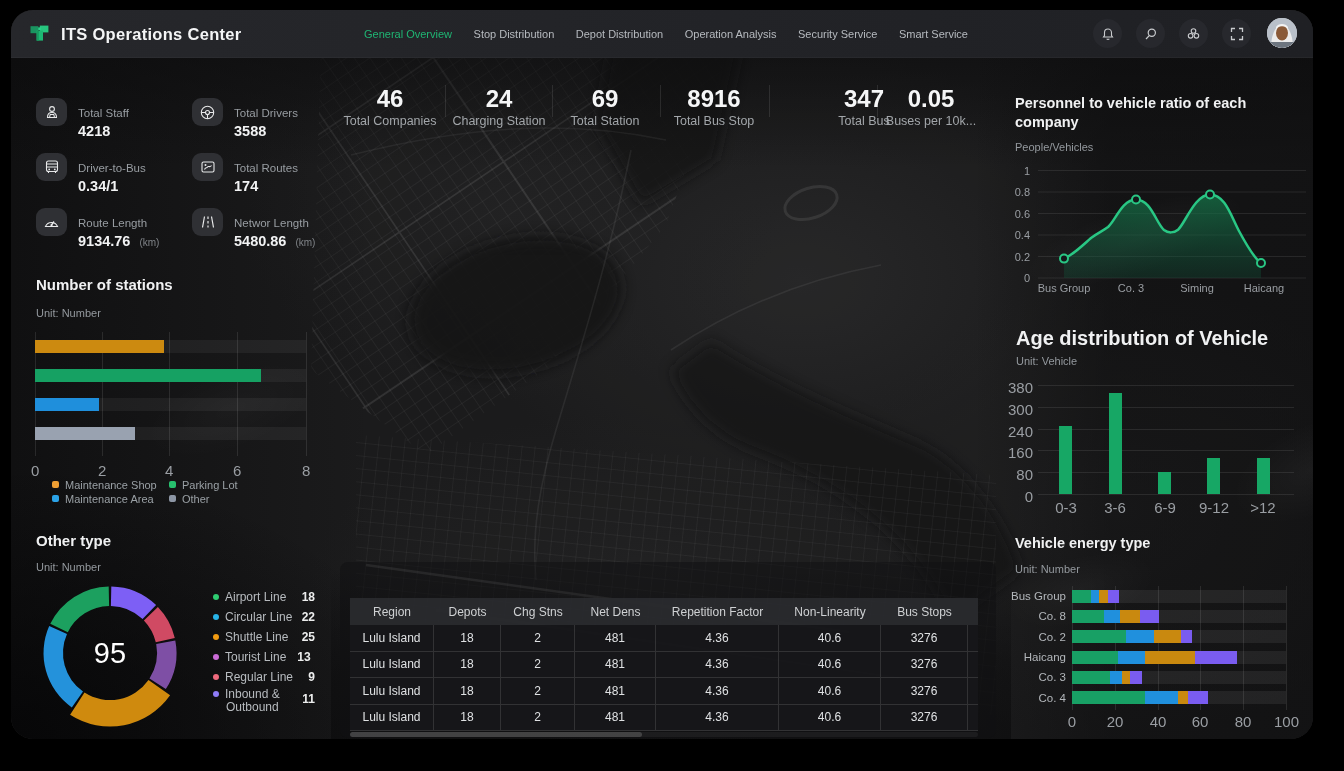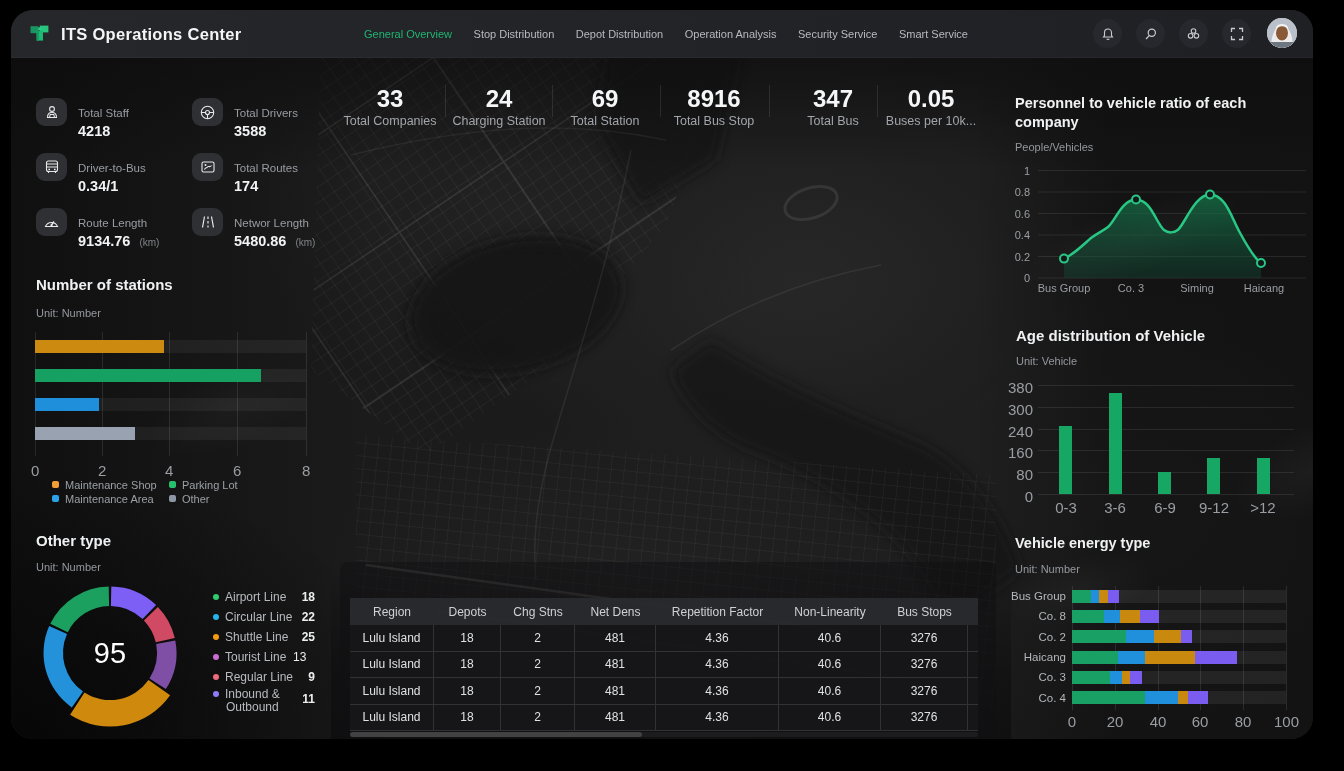--- a/index.html
+++ b/index.html
@@ -265,36 +265,36 @@
       <path d="M4.5,2.5 L2.5,13.5 M11.5,2.5 L13.5,13.5 M8,2.5 L8,5 M8,7 L8,9.5 M8,11.5 L8,13.5"></path>
         </svg>
       </div>
     <div class="txt">
         <div class="lab">Networ Length</div>
         <div class="val">5480.86<span class="unit">(km)</span></div>
       </div>
   </div>
 
   <div class="tstat" style="left:324px;">
-      <div class="num">33</div>
+      <div class="num">46</div>
       <div class="lab">Total Companies</div>
     </div>
   <div class="tstat" style="left:433px;">
       <div class="num">24</div>
       <div class="lab">Charging Station</div>
     </div>
   <div class="tstat" style="left:539px;">
       <div class="num">69</div>
       <div class="lab">Total Station</div>
     </div>
   <div class="tstat" style="left:648px;">
       <div class="num">8916</div>
       <div class="lab">Total Bus Stop</div>
     </div>
-  <div class="tstat" style="left:767px;">
+  <div class="tstat" style="left:798px;">
       <div class="num">347</div>
       <div class="lab">Total Bus</div>
     </div>
   <div class="tstat" style="left:865px;">
       <div class="num">0.05</div>
       <div class="lab">Buses per 10k...</div>
     </div>
   <div class="tdiv" style="left:434px;"></div>
   <div class="tdiv" style="left:541px;"></div>
   <div class="tdiv" style="left:649px;"></div>
@@ -339,21 +339,21 @@
   </svg>
   <div class="leg" style="left:202px;top:580px;font-size:12px;color:#b7bbbf;"><i style="background:#2ecc71;border-radius:50%;width:6px;height:6px;"></i>Airport Line</div>
   <div class="leg" style="left:202px;top:600px;font-size:12px;color:#b7bbbf;"><i style="background:#28b4e8;border-radius:50%;width:6px;height:6px;"></i>Circular Line</div>
   <div class="leg" style="left:202px;top:620px;font-size:12px;color:#b7bbbf;"><i style="background:#f39c12;border-radius:50%;width:6px;height:6px;"></i>Shuttle Line</div>
   <div class="leg" style="left:202px;top:640px;font-size:12px;color:#b7bbbf;"><i style="background:#cb6bd6;border-radius:50%;width:6px;height:6px;"></i>Tourist Line</div>
   <div class="leg" style="left:202px;top:660px;font-size:12px;color:#b7bbbf;"><i style="background:#ee6a7d;border-radius:50%;width:6px;height:6px;"></i>Regular Line</div>
   <div class="leg" style="left:202px;top:678px;font-size:12px;color:#b7bbbf;line-height:13px;"><i style="background:#8f7cf7;border-radius:50%;width:6px;height:6px;"></i>Inbound &amp;<br><span style="margin-left:13px;">Outbound</span></div>
   <div class="leg" style="left:282px;top:580px;font-size:12px;color:#eceded;font-weight:bold;width:22px;text-align:right;">18</div>
   <div class="leg" style="left:282px;top:600px;font-size:12px;color:#eceded;font-weight:bold;width:22px;text-align:right;">22</div>
   <div class="leg" style="left:282px;top:620px;font-size:12px;color:#eceded;font-weight:bold;width:22px;text-align:right;">25</div>
-  <div class="leg" style="left:282px;top:640px;font-size:12px;color:#eceded;font-weight:normal;width:22px;text-align:left;">13</div>
+  <div class="leg" style="left:282px;top:640px;font-size:12px;color:#eceded;font-weight:bold;width:22px;text-align:center;">13</div>
   <div class="leg" style="left:282px;top:660px;font-size:12px;color:#eceded;font-weight:bold;width:22px;text-align:right;">9</div>
   <div class="leg" style="left:282px;top:682px;font-size:12px;color:#eceded;font-weight:bold;width:22px;text-align:right;">11</div>
 
   <div class="abs" style="left:329px;top:552px;width:656px;height:176px;background:rgba(16,16,18,0.55);border-radius:8px;z-index:15;"></div>
   <div class="tbl">
     <div class="hrow">
       <div class="c" style="width:84px;">Region</div>
       <div class="c" style="width:67px;">Depots</div>
       <div class="c" style="width:74px;">Chg Stns</div>
       <div class="c" style="width:81px;">Net Dens</div>
@@ -436,21 +436,21 @@
     <path d="M63,98.6 C72,95 82,85 90,78 C97,72.8 101,71.5 107,67 C114,61.5 121,39.5 135,39.5 C150,39.5 155,63 163,70 C167,73.2 173,73.2 177,69.8 C184,63.5 194,34.5 209,34.5 C224,34.5 230,56 238,71 C245,84 254,99 260,103 L260,118 L63,118 Z" fill="url(#areagrad)"></path>
     <path d="M63,98.6 C72,95 82,85 90,78 C97,72.8 101,71.5 107,67 C114,61.5 121,39.5 135,39.5 C150,39.5 155,63 163,70 C167,73.2 173,73.2 177,69.8 C184,63.5 194,34.5 209,34.5 C224,34.5 230,56 238,71 C245,84 254,99 260,103" fill="none" stroke="#29c784" stroke-width="2.5"></path>
     <g fill="#14181a" stroke="#29c784" stroke-width="2">
       <circle cx="63" cy="98.6" r="4"></circle>
         <circle cx="135" cy="39.5" r="4"></circle>
       <circle cx="209" cy="34.5" r="4"></circle>
         <circle cx="260" cy="103" r="4"></circle>
     </g>
   </svg>
 
-  <div class="ctitle" style="left:1005px;top:317px;font-size:15px;">Age distribution of Vehicle</div>
+  <div class="ctitle" style="left:1005px;top:317px;font-size:20px;">Age distribution of Vehicle</div>
   <div class="cunit" style="left:1005px;top:345px;">Unit: Vehicle</div>
   <div class="grid-h" style="left:1027px;top:375px;width:256px;"></div>
   <div class="grid-h" style="left:1027px;top:397px;width:256px;"></div>
   <div class="grid-h" style="left:1027px;top:419px;width:256px;"></div>
   <div class="grid-h" style="left:1027px;top:440px;width:256px;"></div>
   <div class="grid-h" style="left:1027px;top:462px;width:256px;"></div>
   <div class="grid-h" style="left:1027px;top:484px;width:256px;"></div>
   <div class="axlab" style="left:992px;top:369px;width:30px;text-align:right;">380</div>
   <div class="axlab" style="left:992px;top:391px;width:30px;text-align:right;">300</div>
   <div class="axlab" style="left:992px;top:413px;width:30px;text-align:right;">240</div>

